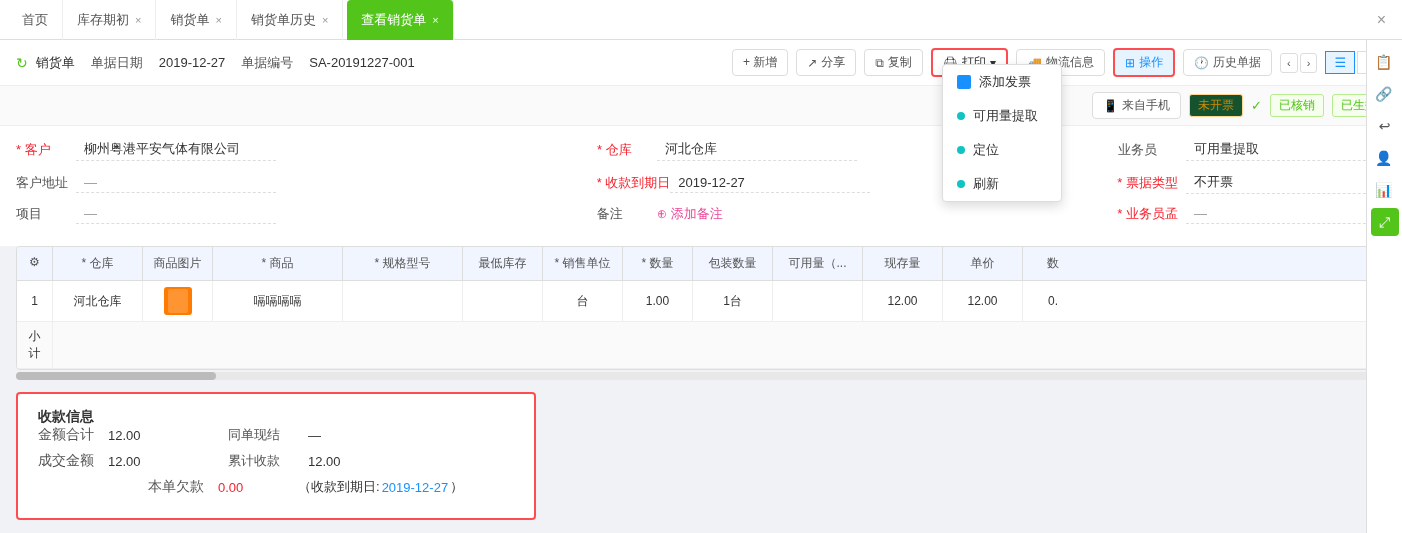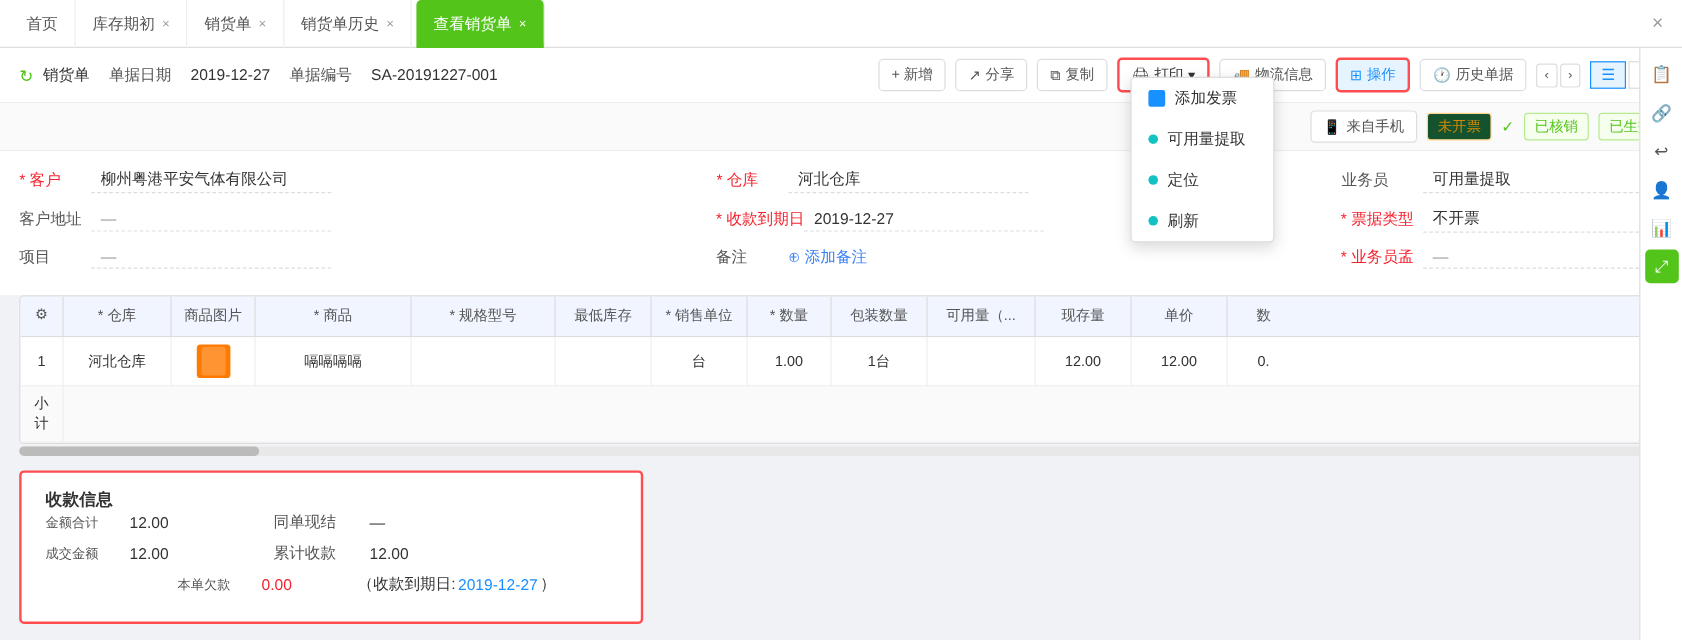--- a/index.html
+++ b/index.html
@@ -110,21 +110,21 @@
     .summary-box {
       margin: 12px 16px;
       border: 2px solid #ff4d4f;
       border-radius: 4px;
       padding: 14px 20px;
       background: #fff;
       max-width: 520px;
     }
     .summary-title { font-size: 14px; font-weight: bold; }
     .summary-row { display: flex; align-items: center; margin-bottom: 8px; }
-    .summary-label { font-size: 11px; color: #555; min-width: 70px; }
+    .summary-label { font-size: 14px; color: #555; min-width: 70px; }
     .summary-value { font-size: 13px; color: #333; min-width: 80px; }
     .summary-label2 { font-size: 13px; color: #555; min-width: 80px; margin-left: 40px; }
     .summary-value2 { font-size: 13px; color: #333; }
     .highlight-red { color: #f5222d; }
     .highlight-date { color: #1890ff; }
 
     
     .right-panel {
       position: fixed; right: 0; top: 40px; bottom: 0;
       width: 36px; background: #fff; border-left: 1px solid #ddd;
@@ -273,21 +273,21 @@
         <span class="form-value">不开票</span>
       </div>
     </div>
     <div class="form-row">
       <div class="form-field">
         <span class="form-label no-required" style="color:#555;">项目</span>
         <span class="form-value empty">—</span>
       </div>
       <div class="form-field" style="margin-left:60px;">
         <span class="form-label no-required" style="color:#555;">备注</span>
-        <span style="color:#3b82f6; cursor:pointer;">
+        <span style="color:#ec4899; cursor:pointer;">
           <span>⊕</span>
           <span>添加备注</span>
         </span>
       </div>
       <div class="business-staff">
         <span class="form-label">业务员孟</span>
         <span class="form-value empty">—</span>
       </div>
     </div>
   </div>

